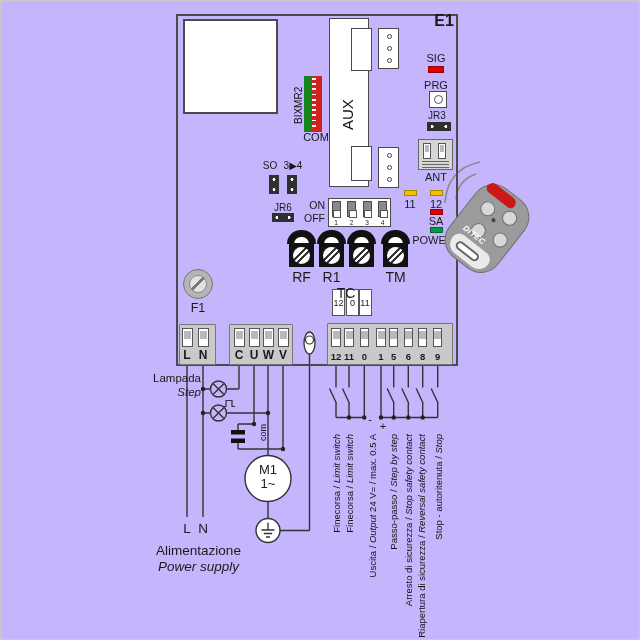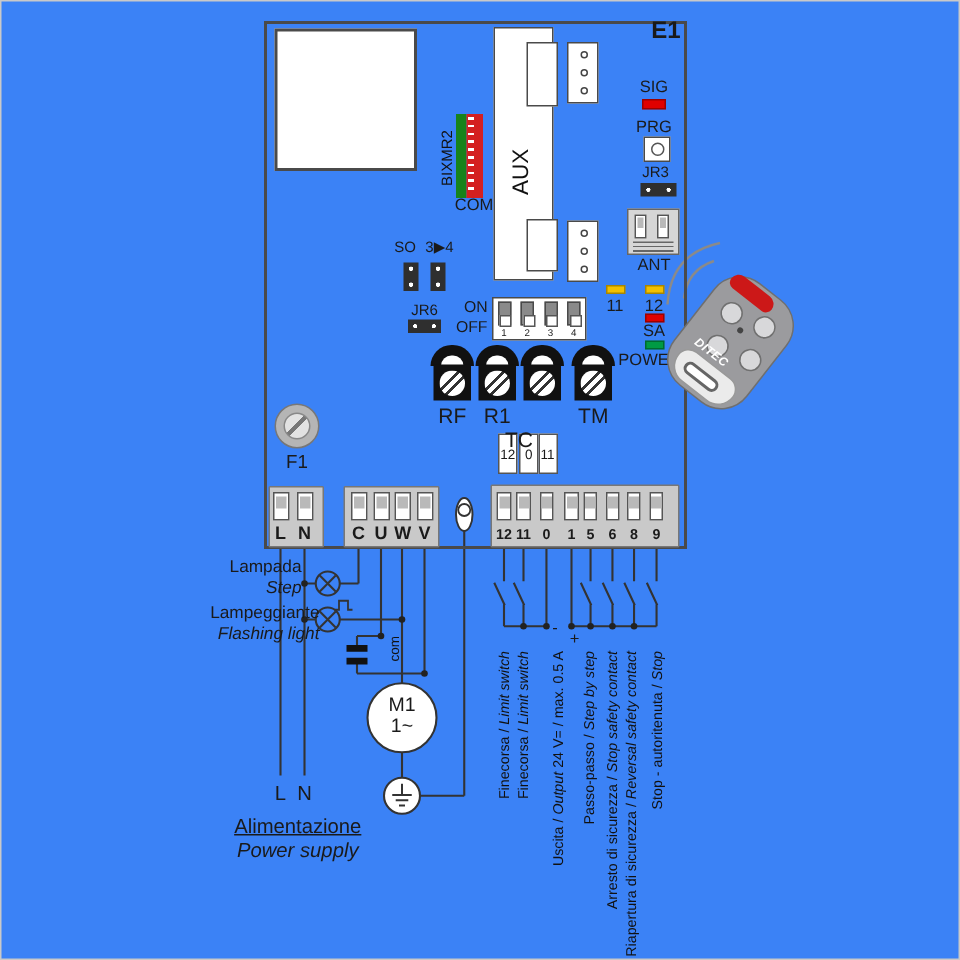--- a/index.html
+++ b/index.html
@@ -1,16 +1,16 @@
 <!DOCTYPE html>
 <html><head>
 <meta charset="utf-8">
 <style>
   html,body{margin:0;padding:0;background:#fff;}
-  .page{width:640px;height:640px;position:relative;background:#3b82f6;border:1px solid #c9c9c9;
+  .page{width:640px;height:640px;position:relative;background:#c4b5fd;border:1px solid #c9c9c9;
         box-sizing:border-box;font-family:"Liberation Sans",sans-serif;color:#1a1a1a;overflow:hidden;}
   .abs{position:absolute;}
   svg{position:absolute;left:0;top:0;}
   .box{position:absolute;background:#fff;border:2px solid #4a4a4a;box-sizing:border-box;}
   .thin{border-width:1.5px;}
   .lbl{position:absolute;text-align:center;font-size:11px;line-height:12px;white-space:nowrap;}
   .blk{position:absolute;background:#c9c9c9;border:1px solid #777;box-sizing:border-box;border-radius:1px;}
   .slot{position:absolute;background:#fff;border:1px solid #555;box-sizing:border-box;}
   .slotin{position:absolute;background:#b9b9b9;}
   .tletter{position:absolute;text-align:center;font-size:12px;font-weight:600;}
@@ -160,33 +160,29 @@
   <div class="lbl" style="left:182px;top:301px;width:30px;font-size:12.5px;">F1</div>
 
   <div class="blk" style="left:178px;top:323px;width:37px;height:41px;"></div>
   <div class="blk" style="left:228px;top:323px;width:64px;height:41px;"></div>
   <div class="blk" style="left:326px;top:322px;width:126px;height:42px;"></div>
 
   <div class="leftnote" style="left:104px;top:371px;width:96px;">
     <div>Lampada</div>
     <div class="it">Step</div>
   </div>
-  <div class="leftnote" style="left:116px;top:402px;width:96px;">
-    <div>Lampeggiante</div>
-    <div class="it">Flashing light</div>
-  </div>
 
   <div class="vlabel" style="left:256.5px;top:440px;font-size:9px;transform:rotate(-90deg);">com</div>
 
   <div class="lbl" style="left:249px;top:463px;width:36px;font-size:13px;">M1</div>
   <div class="lbl" style="left:249px;top:477px;width:36px;font-size:13px;">1~</div>
 
   <div class="lbl" style="left:179px;top:522px;width:14px;font-size:13.5px;">L</div>
   <div class="lbl" style="left:195px;top:522px;width:14px;font-size:13.5px;">N</div>
-  <div class="lbl" style="left:135px;top:544px;width:125px;font-size:13.5px;text-decoration:underline;">Alimentazione</div>
+  <div class="lbl" style="left:135px;top:544px;width:125px;font-size:13.5px;">Alimentazione</div>
   <div class="lbl it" style="left:135px;top:560px;width:125px;font-size:13.5px;">Power supply</div>
 
   <div class="lbl" style="left:364px;top:412px;width:10px;font-size:11px;">-</div>
   <div class="lbl" style="left:377px;top:419px;width:10px;font-size:11px;">+</div>
 
   <div class="abs" style="left: 455px; top: 184px; width: 62px; height: 87px; border-radius: 22px; border: 1px solid rgb(111, 111, 111); box-sizing: border-box; transform: rotate(38deg); background: rgb(155, 155, 158);">
     <div class="abs" style="left: 4px; top: 2px; width: 34px; height: 11px; border-radius: 8px 8px 6px 6px; background: rgb(204, 24, 24);"></div>
     <div id="remotebtns" class="abs" style="left:0;top:0;width:100%;height:100%;">
         <div class="remote-btn" style="left: 11px; top: 19px; width: 15px; height: 15px; background: rgb(216, 216, 218);"></div>
         <div class="remote-btn" style="left: 34px; top: 13px; width: 15px; height: 15px; background: rgb(216, 216, 218);"></div>

